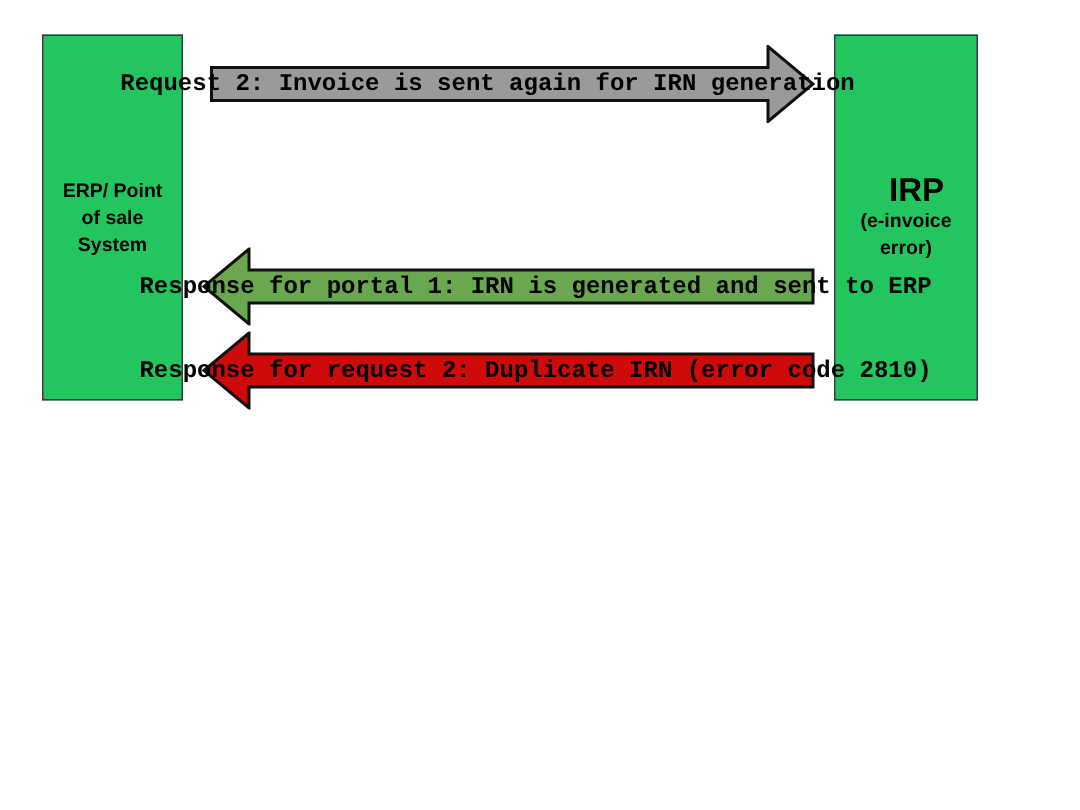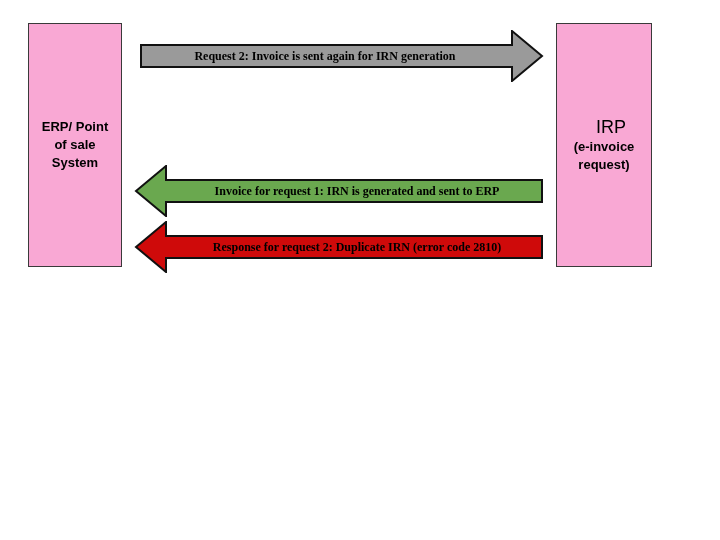--- a/index.html
+++ b/index.html
@@ -12,21 +12,21 @@
     width: 720px;
     height: 540px;
     background: #ffffff;
     overflow: hidden;
     font-family: "Liberation Sans", sans-serif;
   }
   .node-box {
     position: absolute;
     top: 23px;
     height: 244px;
-    background: #f9a8d4;
+    background: #22c55e;
     border: 1.5px solid #3a3a3a;
     box-sizing: border-box;
     display: flex;
     flex-direction: column;
     align-items: center;
     justify-content: center;
     text-align: center;
     color: #000000;
   }
   .node-box--left {
@@ -37,22 +37,22 @@
     left: 556px;
     width: 96px;
   }
   .node-label {
     font-weight: bold;
     font-size: 13px;
     line-height: 18px;
     white-space: pre-line;
   }
   .node-title {
-    font-weight: normal;
-    font-size: 18px;
+    font-weight: bold;
+    font-size: 22px;
     line-height: 22px;
     padding-left: 14px;
   }
   .node-subtitle {
     font-weight: bold;
     font-size: 13px;
     line-height: 18px;
     white-space: pre-line;
   }
   .arrow {
@@ -75,59 +75,59 @@
     position: absolute;
     inset: 0;
     display: block;
   }
   .arrow-label {
     position: absolute;
     inset: 0;
     display: flex;
     align-items: center;
     justify-content: center;
-    font-family: Liberation Serif, serif;
+    font-family: Liberation Mono, monospace;
     font-weight: bold;
-    font-size: 12px;
+    font-size: 16px;
     color: #000000;
     white-space: nowrap;
   }
   .arrow--right .arrow-label { padding-right: 34px; }
   .arrow--left  .arrow-label { padding-left: 36px; }
 </style>
 </head>
 <body>
 
 <div class="canvas">
 
   <div class="node-box node-box--left">
     <div class="node-label">ERP/ Point
 of sale
 System</div>
   </div>
 
   <div class="node-box node-box--right">
     <div class="node-title">IRP</div>
     <div class="node-subtitle">(e-invoice
-request)</div>
+error)</div>
   </div>
 
   <div class="arrow arrow--right arrow--r2">
     <svg viewBox="0 0 404 52" width="404" height="52">
       <polygon points="1,15 372,15 372,1 402,26 372,51 372,37 1,37" stroke="#111111" stroke-width="2" stroke-linejoin="miter" fill="#9a9a9a"></polygon>
     </svg>
     <div class="arrow-label">Request 2: Invoice is sent again for IRN generation</div>
   </div>
 
 
   <div class="arrow arrow--left arrow--resp1">
     <svg viewBox="0 0 410 52" width="410" height="52">
       <polygon points="2,26 32,1 32,15 408,15 408,37 32,37 32,51" stroke="#111111" stroke-width="2" stroke-linejoin="miter" fill="#6aa84f"></polygon>
     </svg>
-    <div class="arrow-label">Invoice for request 1: IRN is generated and sent to ERP</div>
+    <div class="arrow-label">Response for portal 1: IRN is generated and sent to ERP</div>
   </div>
 
   <div class="arrow arrow--left arrow--resp2">
     <svg viewBox="0 0 410 52" width="410" height="52">
       <polygon points="2,26 32,1 32,15 408,15 408,37 32,37 32,51" stroke="#111111" stroke-width="2" stroke-linejoin="miter" fill="#cf0a0a"></polygon>
     </svg>
     <div class="arrow-label">Response for request 2: Duplicate IRN (error code 2810)</div>
   </div>
 
 </div>

